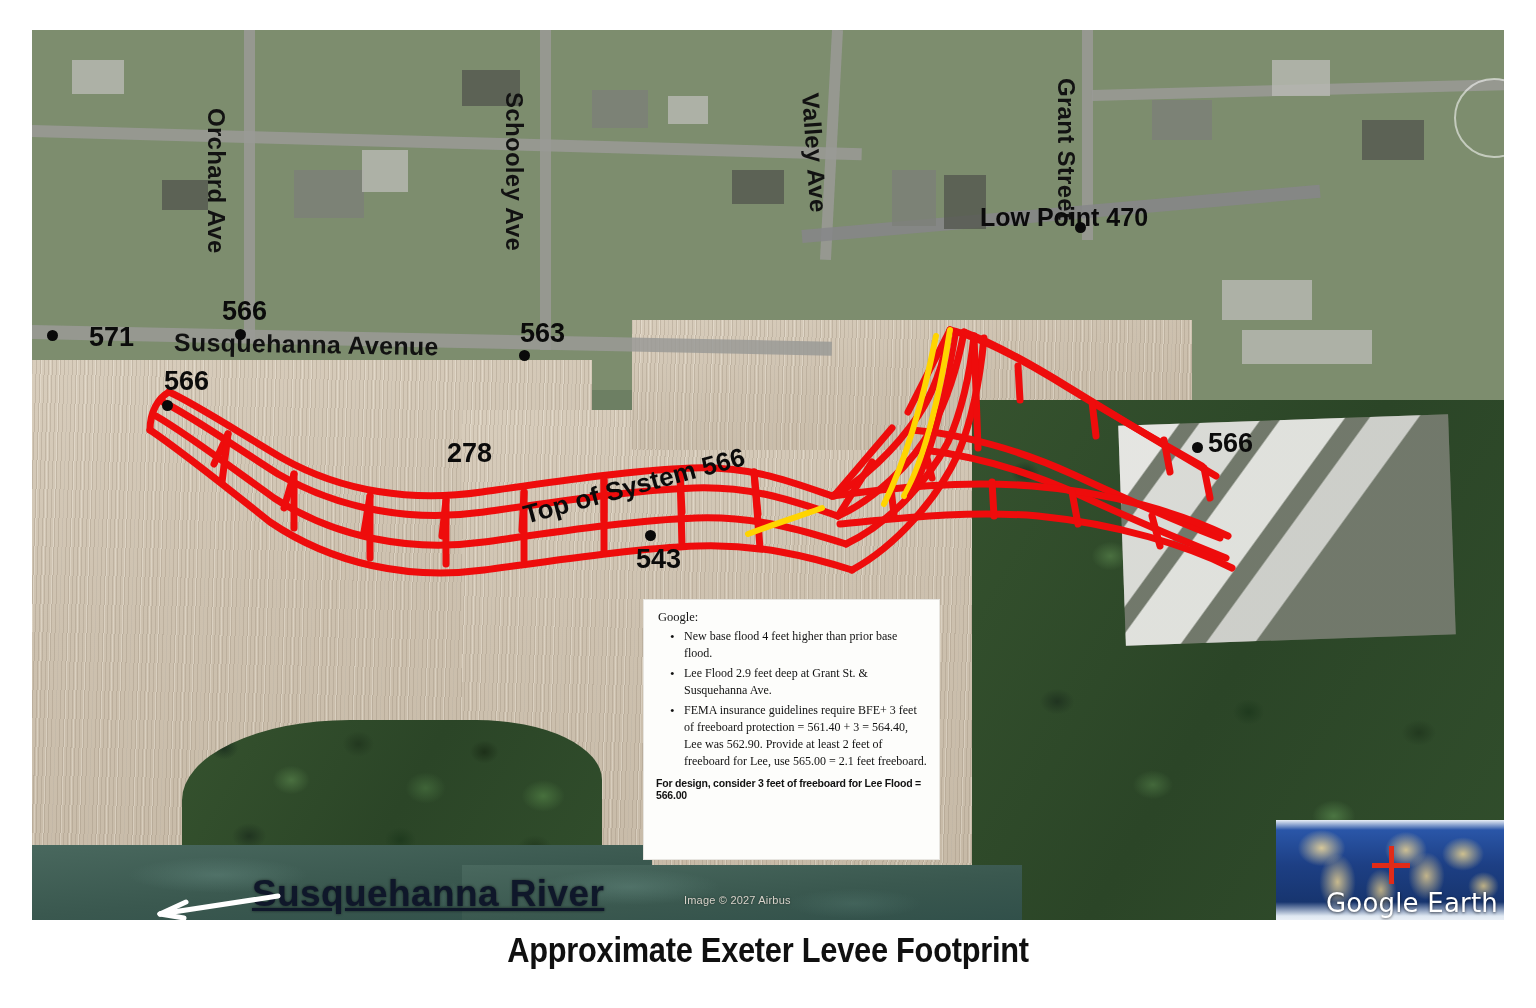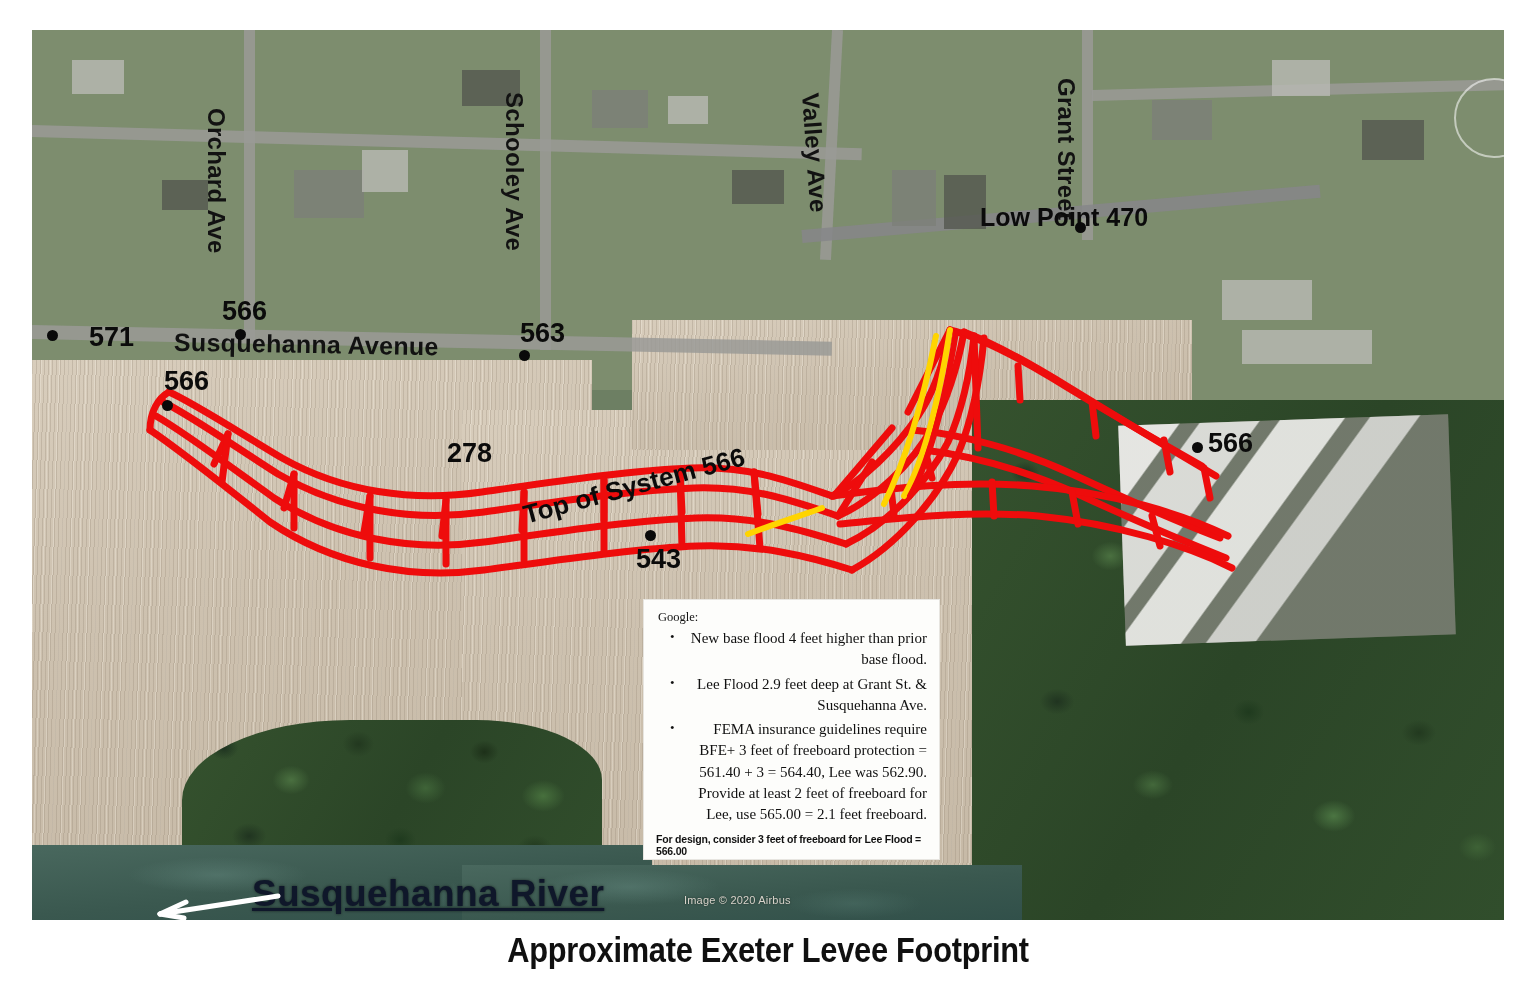--- a/index.html
+++ b/index.html
@@ -106,21 +106,21 @@
 
   
   #notes{
     position:absolute;left:611px;top:569px;width:297px;height:261px;
     background:#fdfdfb;border:1px solid #e7e5e0;
     font-family:"Liberation Serif",serif;color:#111;
     padding:10px 12px 8px 12px;box-sizing:border-box;
   }
   #notes .nt-head{font-size:12.5px;margin:0 0 3px 2px;}
   #notes ul{margin:0;padding:0 0 0 16px;list-style:none;}
-  #notes li{font-size:15px;line-height:1.42;margin-bottom:3px;position:relative;padding-left:12px;text-align:right;}
+  #notes li{font-size:12px;line-height:1.42;margin-bottom:3px;position:relative;padding-left:12px;}
   #notes li::before{content:"\2022";position:absolute;left:-2px;top:0;font-size:13px;}
   #notes .nt-foot{
     font-family:"Liberation Sans",sans-serif;
     font-size:10.5px;font-weight:bold;margin-top:7px;letter-spacing:-.2px;
   }
 
   
   #ge{
     position:absolute;left:1244px;top:790px;width:228px;height:100px;
     background:#14306b;overflow:hidden;border:0;
@@ -328,30 +328,38 @@
         <path d="M18,36 L44,24"></path>
         <path d="M18,36 L42,40"></path>
       </g>
     </svg>
 
     <div id="compass">
       <div class="ring"></div>
 
     </div>
 
-    <div id="attrib">Image © 2020 Airbus</div>
+    <div id="attrib">Image © 2027 Airbus</div>
 
     <div id="notes">
       <div class="nt-head">Google:</div>
       <ul>
         <li>New base flood 4 feet higher than prior base flood.</li>
         <li>Lee Flood 2.9 feet deep at Grant St. &amp; Susquehanna Ave.</li>
         <li>FEMA insurance guidelines require BFE+ 3 feet of freeboard protection = 561.40 + 3 = 564.40, Lee was 562.90. Provide at least 2 feet of freeboard for Lee, use 565.00 = 2.1 feet freeboard.</li>
       </ul>
       <div class="nt-foot">For design, consider 3 feet of freeboard for Lee Flood = 566.00</div>
     </div>
 
+    <div id="ge">
+      <div class="globe"></div>
+      <div class="cross">
+        <i class="h"></i>
+          <i class="v"></i>
+      </div>
+      <div class="ge-text">Google Earth</div>
+    </div>
 
   </div>
 
   <div id="caption">Approximate Exeter Levee Footprint</div>
 
 </div>
 
 </body></html>

